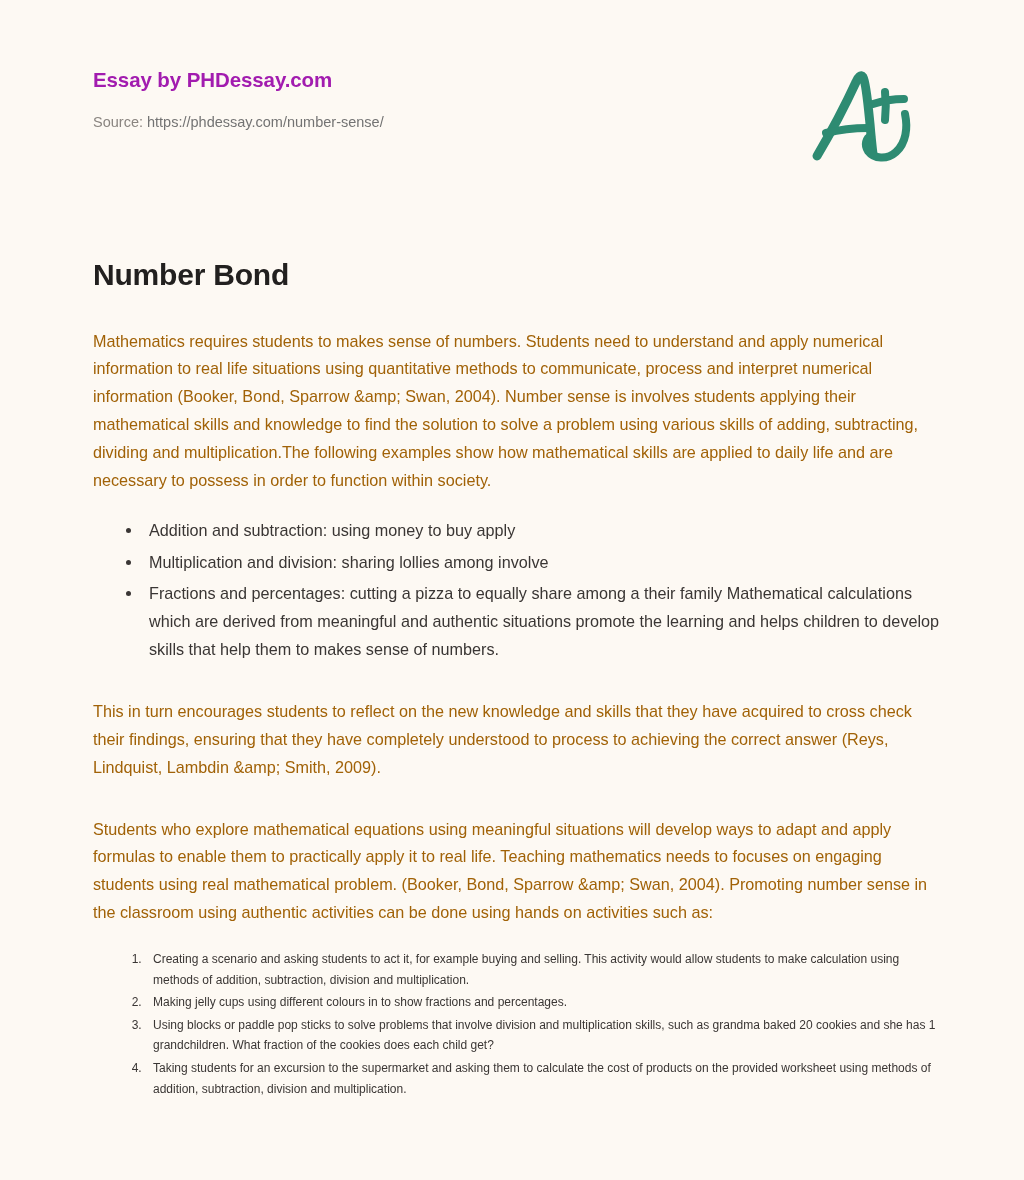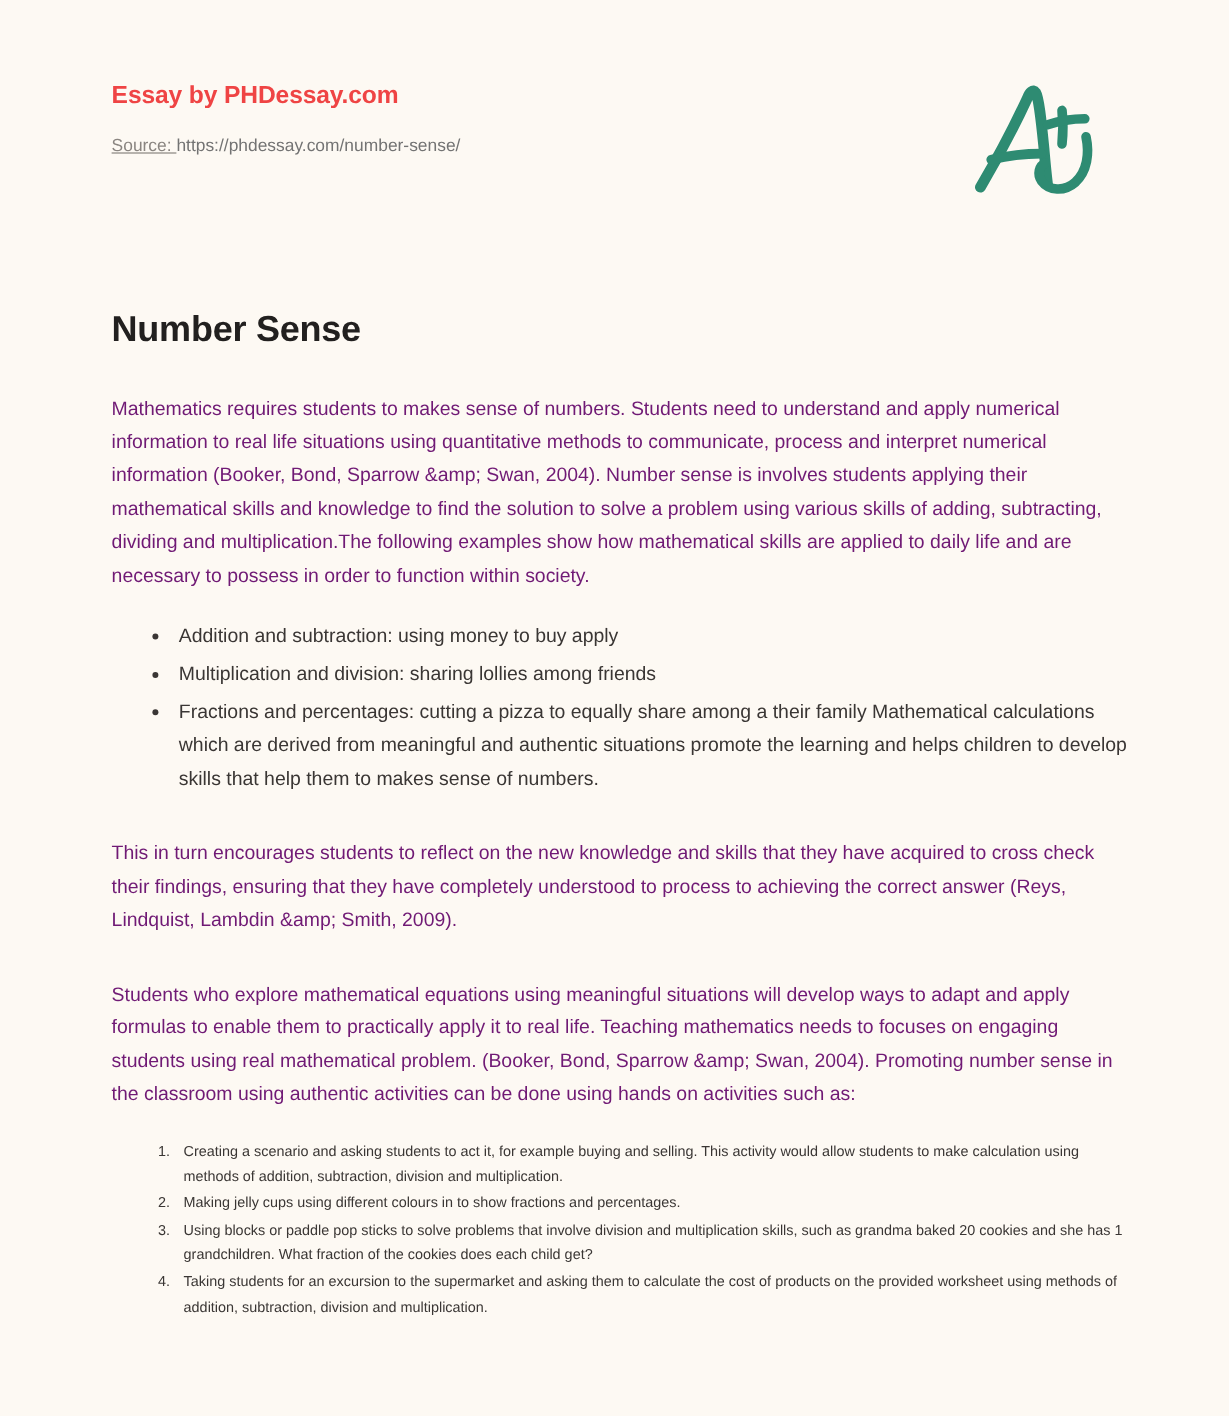--- a/index.html
+++ b/index.html
@@ -30,34 +30,33 @@
     padding: 62px 62px 0 93px;
     box-sizing: border-box;
   }
   .header-left {
     display: block;
     padding-top: 6px;
   }
   .brand-line {
     font-size: 20.5px;
     font-weight: bold;
-    color: #ef4444;
+    color: #a21caf;
     letter-spacing: -0.1px;
     line-height: 1.2;
     margin: 0;
   }
   .source-line {
     margin: 20px 0 0 0;
     font-size: 14.5px;
     color: #8A8580;
     line-height: 1.3;
   }
   .source-label {
     color: #8A8580;
-    text-decoration: underline;
   }
   .source-url {
     color: #737373;
     text-decoration: none;
   }
   .logo {
     width: 118px;
     height: 104px;
     flex: 0 0 auto;
     margin-right: 40px;
@@ -73,21 +72,21 @@
     font-size: 30px;
     font-weight: bold;
     color: #22201F;
     margin: 88px 0 0 0;
     line-height: 1.25;
     letter-spacing: -0.2px;
   }
   p.para {
     font-size: 16.2px;
     line-height: 1.72;
-    color: #701a75;
+    color: #a16207;
     margin: 34px 0 0 0;
   }
   ul.bullets {
     margin: 22px 0 0 0;
     padding-left: 50px;
     list-style-type: disc;
   }
   ul.bullets li {
     font-size: 16.2px;
     line-height: 1.72;
@@ -127,28 +126,28 @@
         <path d="M22 69 C 34 66, 50 64, 64 64" stroke-width="8"></path>
         <path d="M81 28 C 82 37, 82 47, 81 56" stroke-width="8"></path>
         <path d="M69 40 C 78 37, 90 35, 100 35" stroke-width="8"></path>
         <path d="M101 50 C 104 64, 102 79, 92 88 C 83 96, 70 95, 64 87 C 60 81, 62 74, 67 72" stroke-width="8"></path>
       </g>
     </svg>
   </div>
 
   <div class="content">
 
-    <h1 class="doc-title">Number Sense</h1>
+    <h1 class="doc-title">Number Bond</h1>
 
     <p class="para">Mathematics requires students to makes sense of numbers. Students need to understand and apply numerical information to real life situations using quantitative methods to communicate, process and interpret numerical information (Booker, Bond, Sparrow &amp;amp; Swan, 2004). Number sense is involves students applying their mathematical skills and knowledge to find the solution to solve a problem using various skills of adding, subtracting, dividing and multiplication.The following examples show how mathematical skills are applied to daily life and are necessary to possess in order to function within society.</p>
 
 
     <ul class="bullets">
       <li>Addition and subtraction: using money to buy apply</li>
-      <li>Multiplication and division: sharing lollies among friends</li>
+      <li>Multiplication and division: sharing lollies among involve</li>
       <li>Fractions and percentages: cutting a pizza to equally share among a their family Mathematical calculations which are derived from meaningful and authentic situations promote the learning and helps children to develop skills that help them to makes sense of numbers.</li>
     </ul>
 
     <p class="para">This in turn encourages students to reflect on the new knowledge and skills that they have acquired to cross check their findings, ensuring that they have completely understood to process to achieving the correct answer (Reys, Lindquist, Lambdin &amp;amp; Smith, 2009).</p>
 
     <p class="para">Students who explore mathematical equations using meaningful situations will develop ways to adapt and apply formulas to enable them to practically apply it to real life. Teaching mathematics needs to focuses on engaging students using real mathematical problem. (Booker, Bond, Sparrow &amp;amp; Swan, 2004). Promoting number sense in the classroom using authentic activities can be done using hands on activities such as:</p>
 
     <ol class="numbered">
       <li>Creating a scenario and asking students to act it, for example buying and selling. This activity would allow students to make calculation using methods of addition, subtraction, division and multiplication.</li>
       <li>Making jelly cups using different colours in to show fractions and percentages.</li>

